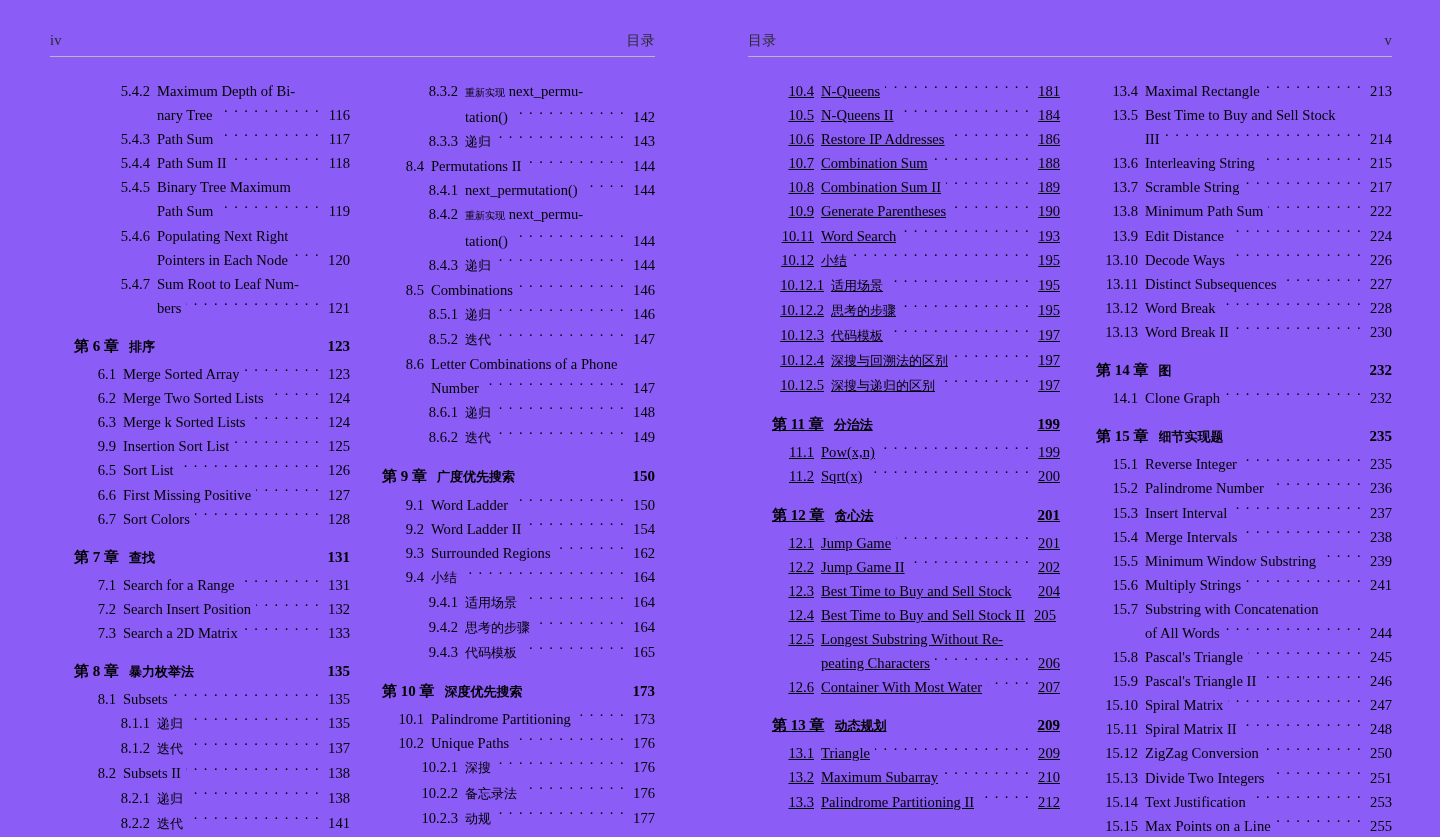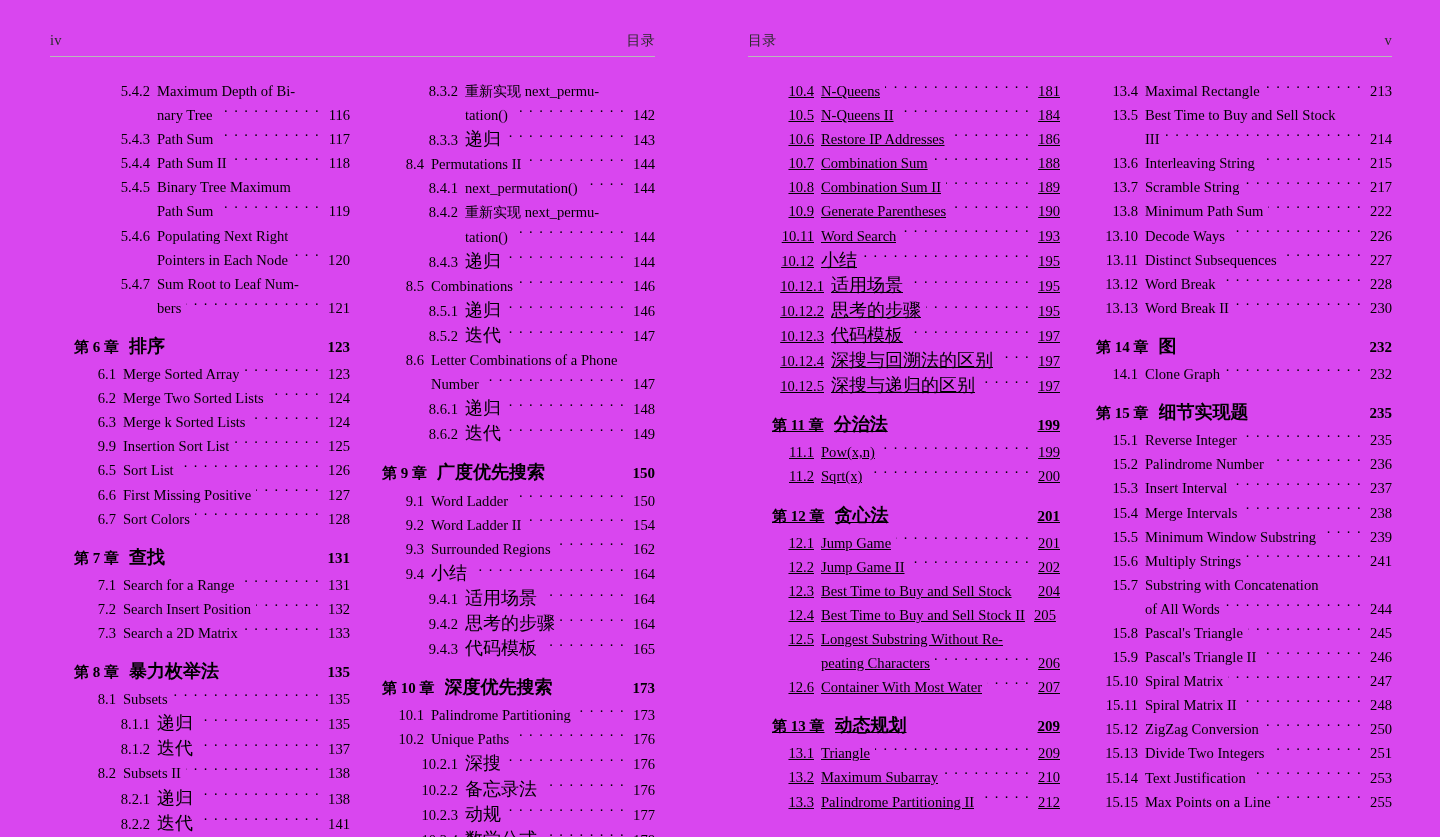--- a/index.html
+++ b/index.html
@@ -17,21 +17,21 @@
   .spread {
     display: flex;
     width: 1440px;
     height: 837px;
     box-sizing: border-box;
   }
   .page {
     position: relative;
     height: 837px;
     box-sizing: border-box;
-    background: #d946ef;
+    background: #8b5cf6;
   }
   .page-left  { width: 700px; padding: 32px 45px 0 50px; }
   .page-right { width: 740px; padding: 32px 48px 0 48px; }
 
   .running-head {
     display: flex;
     justify-content: space-between;
     align-items: baseline;
     font-size: 14.5px;
     color: #2a2a2a;
@@ -77,23 +77,23 @@
   .lvl1 > .num { width: 42px; margin-left: 24px; }
   .lvl2 > .num { width: 44px; margin-left: 56px; }
   .lvl2w > .num { width: 52px; margin-left: 24px; }
   .chap > .num { width: auto; margin-left: 0; padding-right: 10px; }
 
   .title {
     flex: 0 1 auto;
     overflow: hidden;
     text-overflow: clip;
   }
-  .title.cn { font-family: "DejaVu Sans", sans-serif; font-size: 18px; }
+  .title.cn { font-family: "DejaVu Sans", sans-serif; font-size: 13px; }
   .title.mix { font-family: "Liberation Serif", serif; }
-  .title.mix .han { font-family: "DejaVu Sans", sans-serif; font-size: 14px; }
+  .title.mix .han { font-family: "DejaVu Sans", sans-serif; font-size: 10px; }
 
   .leader {
     flex: 1 1 auto;
     overflow: hidden;
     margin: 0 3px 0 5px;
     position: relative;
     height: 1em;
   }
   .leader::before {
     content: ". . . . . . . . . . . . . . . . . . . . . . . . . . . . . . . . . . . . . . . . . .";
@@ -705,20 +705,26 @@
             <span class="leader"></span>
             <span class="pg">217</span>
           </div>
           <div class="toc-row lvl1">
             <span class="num">13.8</span>
             <span class="title">Minimum Path Sum</span>
             <span class="leader"></span>
             <span class="pg">222</span>
           </div>
           <div class="toc-row lvl1">
+            <span class="num">13.9</span>
+            <span class="title">Edit Distance</span>
+            <span class="leader"></span>
+            <span class="pg">224</span>
+          </div>
+          <div class="toc-row lvl1">
             <span class="num">13.10</span>
             <span class="title">Decode Ways</span>
             <span class="leader"></span>
             <span class="pg">226</span>
           </div>
           <div class="toc-row lvl1">
             <span class="num">13.11</span>
             <span class="title">Distinct Subsequences</span>
             <span class="leader"></span>
             <span class="pg">227</span>

